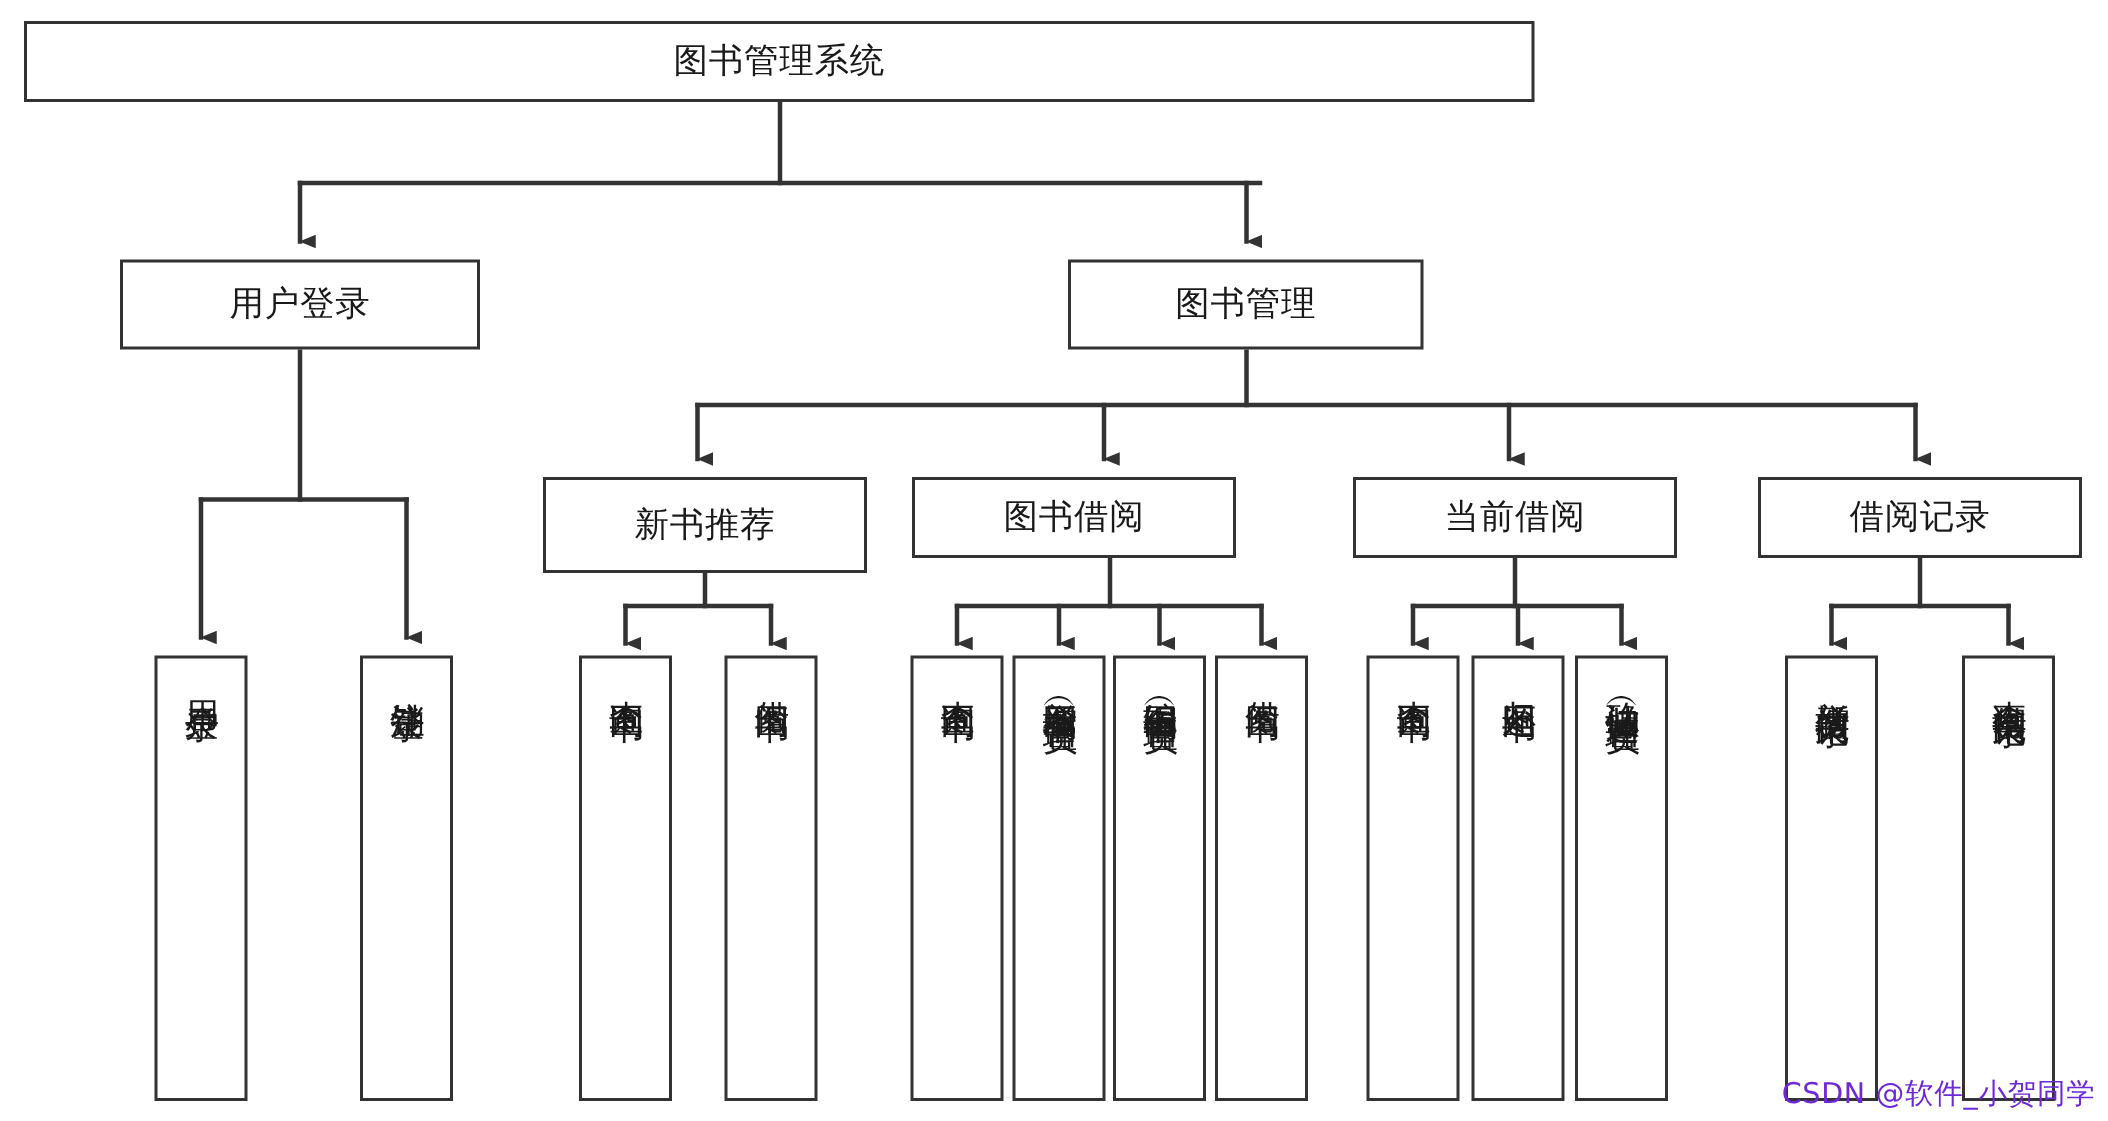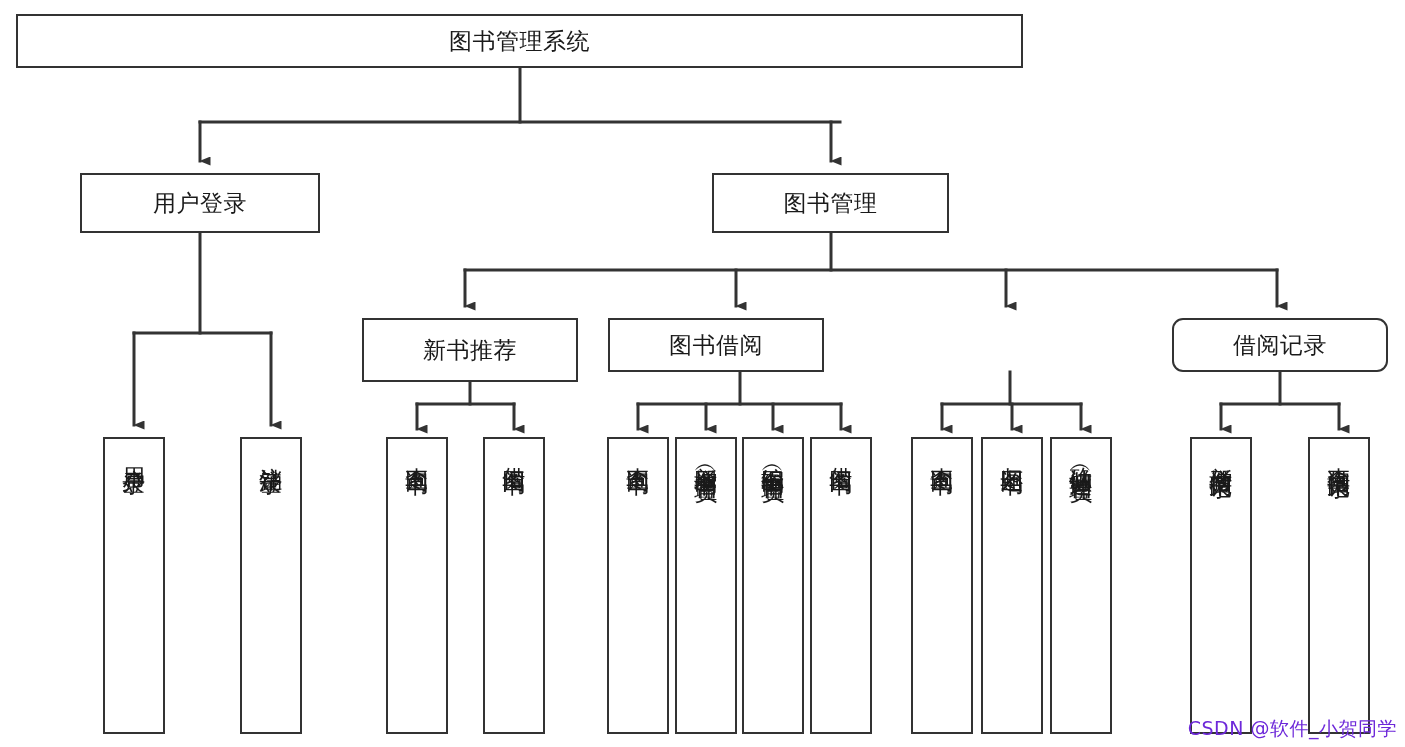--- a/index.html
+++ b/index.html
@@ -134,21 +134,24 @@
   <div class="node" style="left: 712px; top: 173px; width: 237px; height: 60px; justify-content: center;">
     <span class="node-label">图书管理</span>
   </div>
 
   <div class="node" style="left: 362px; top: 318px; width: 216px; height: 64px;">
     <span class="node-label">新书推荐</span>
   </div>
   <div class="node" style="left: 608px; top: 318px; width: 216px; height: 54px;">
     <span class="node-label">图书借阅</span>
   </div>
-  <div class="node" style="left: 1172px; top: 318px; width: 216px; height: 54px; border-radius: 11px;">
+  <div class="node" style="left: 902px; top: 318px; width: 216px; height: 54px;">
+    <span class="node-label">当前借阅</span>
+  </div>
+  <div class="node" style="left: 1172px; top: 318px; width: 216px; height: 54px;">
     <span class="node-label">借阅记录</span>
   </div>
 
   <div class="node vertical" style="left: 103px; top: 437px; width: 62px; height: 297px;">
     <span class="node-label">用户登录</span>
   </div>
   <div class="node vertical" style="left: 240px; top: 437px; width: 62px; height: 297px;">
     <span class="node-label">注销登录</span>
   </div>
   <div class="node vertical" style="left: 386px; top: 437px; width: 62px; height: 297px;">

